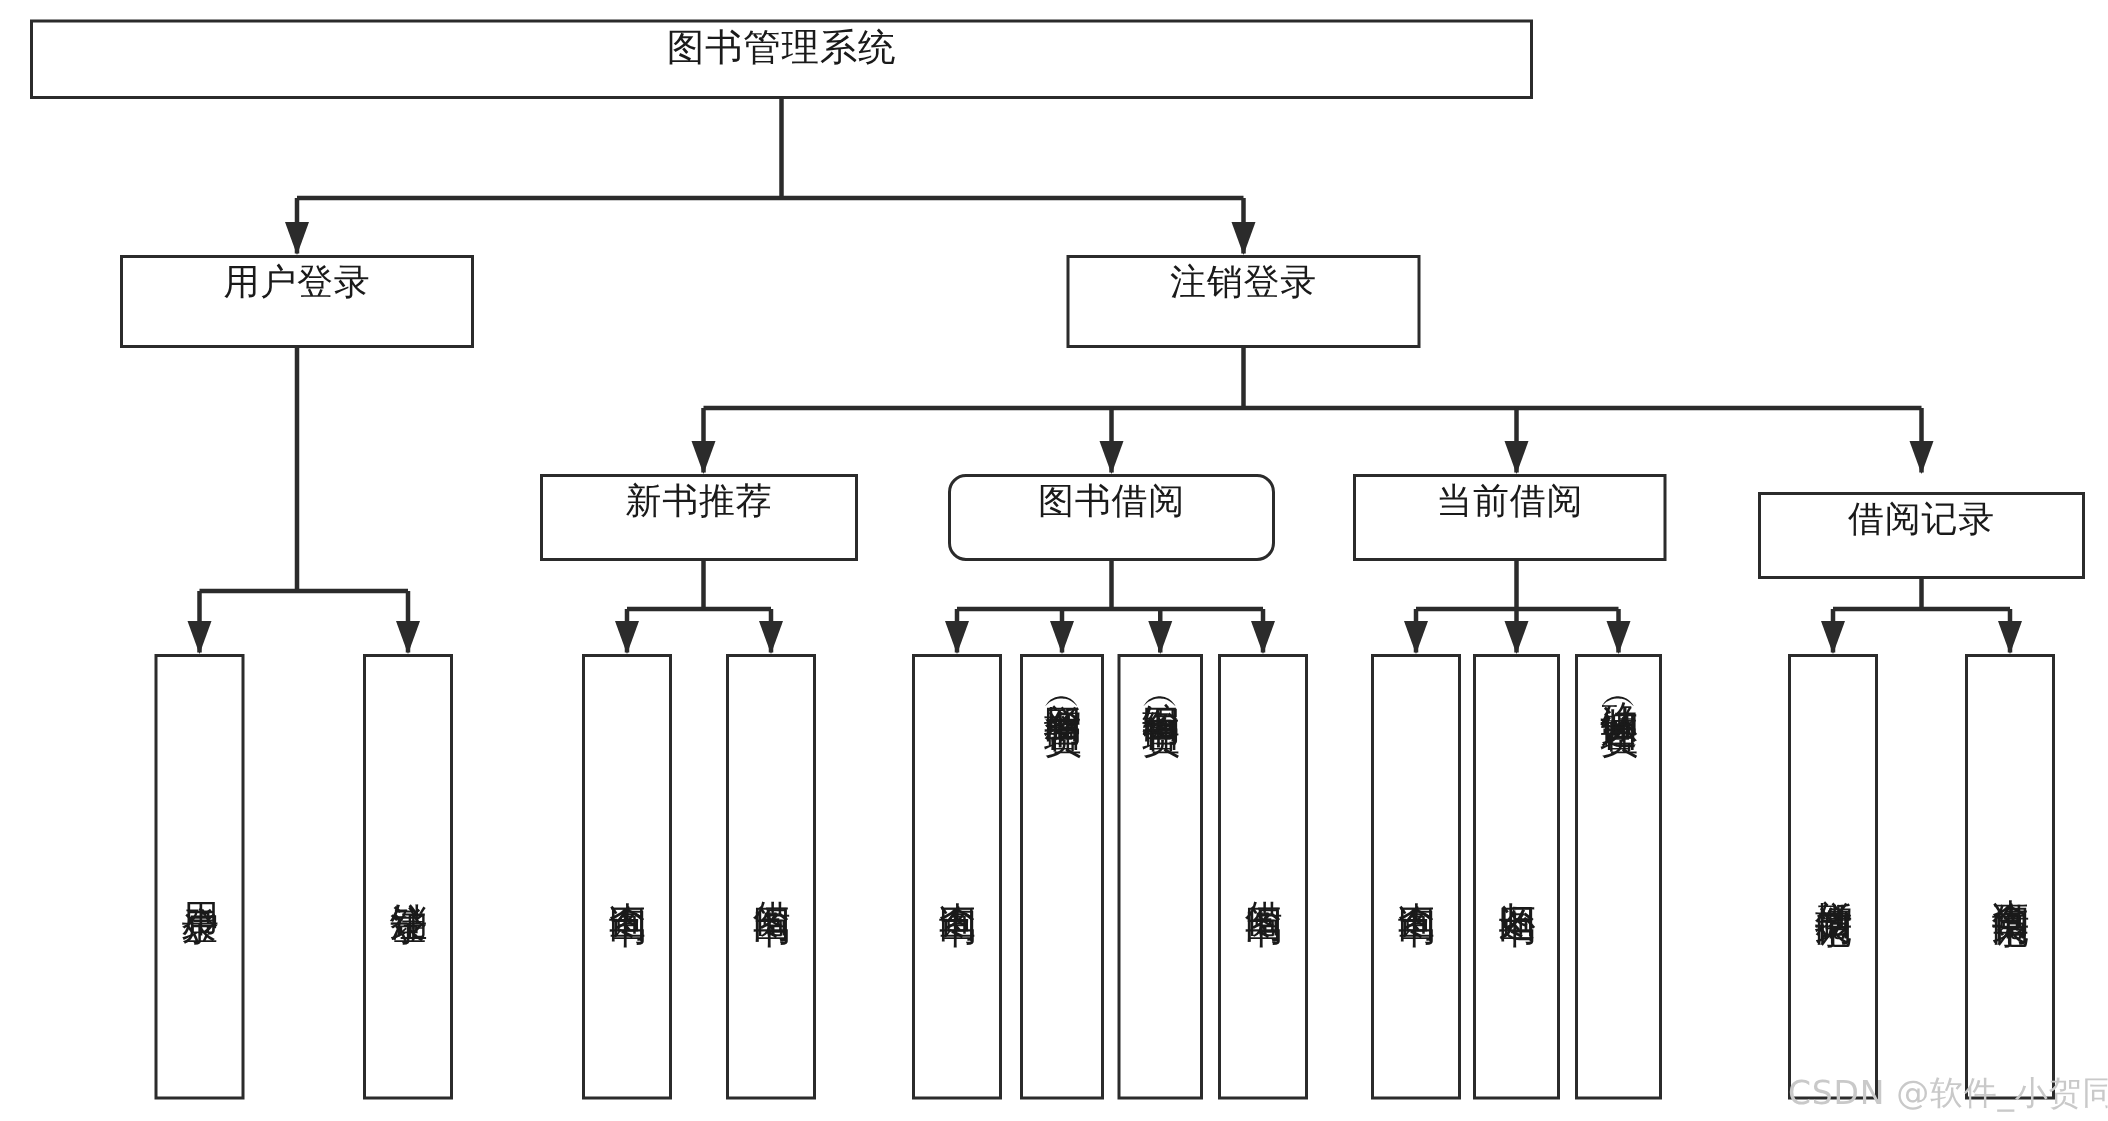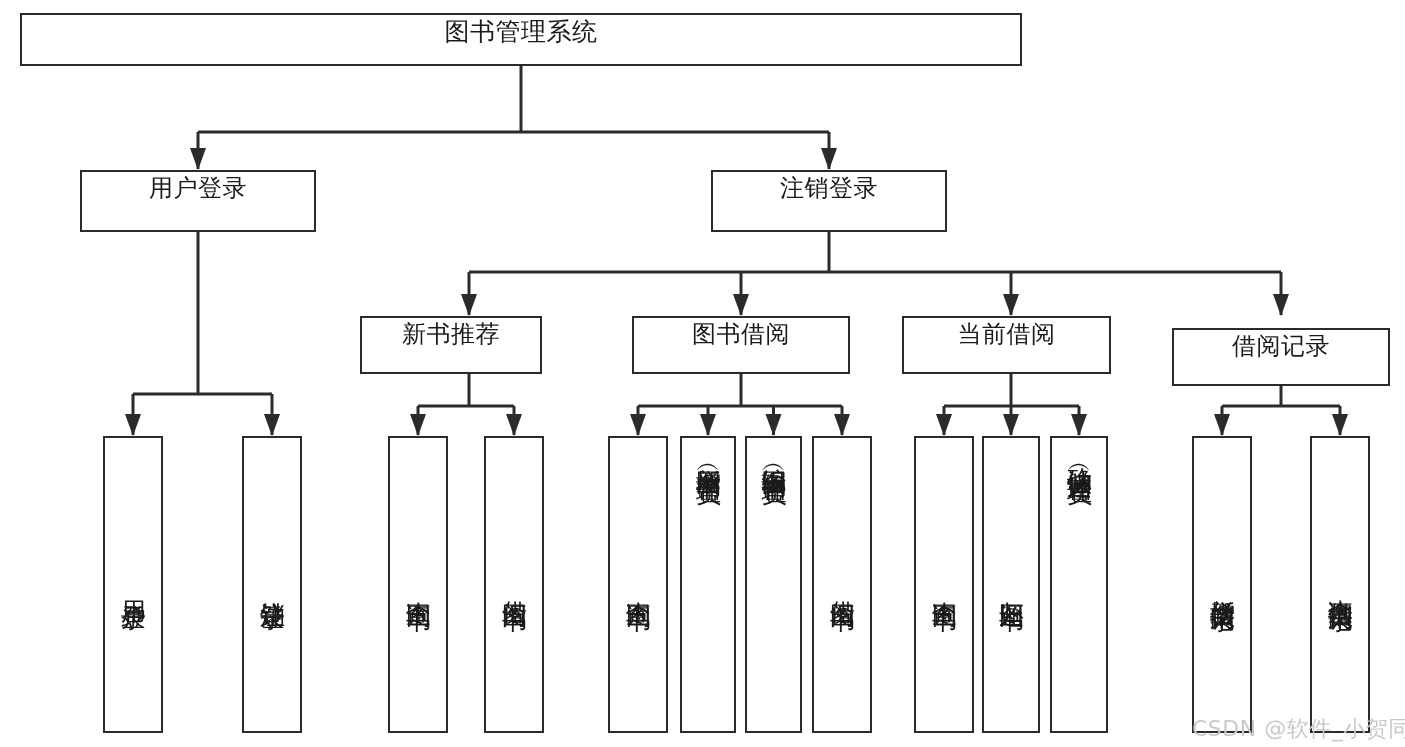--- a/index.html
+++ b/index.html
@@ -81,24 +81,24 @@
   <div id="node-layer">
       <div class="node h-node root" style="left: 20px; top: 13px; width: 1002px; height: 53px;">
         <span class="lbl">图书管理系统</span>
       </div>
       <div class="node h-node" style="left: 80px; top: 170px; width: 236px; height: 62px;">
         <span class="lbl">用户登录</span>
       </div>
       <div class="node h-node" style="left: 711px; top: 170px; width: 236px; height: 62px;">
         <span class="lbl">注销登录</span>
       </div>
-      <div class="node h-node" style="left: 360px; top: 316px; width: 182px; height: 58px;">
+      <div class="node h-node" style="left: 360px; top: 316px; width: 212px; height: 58px;">
         <span class="lbl">新书推荐</span>
       </div>
-      <div class="node h-node" style="left: 632px; top: 316px; width: 218px; height: 58px;">
+      <div class="node h-node" style="left: 632px; top: 316px; width: 218px; height: 58px; border-radius: 12px;">
         <span class="lbl">图书借阅</span>
       </div>
       <div class="node h-node" style="left: 902px; top: 316px; width: 209px; height: 58px;">
         <span class="lbl">当前借阅</span>
       </div>
       <div class="node h-node" style="left: 1172px; top: 328px; width: 218px; height: 58px;">
         <span class="lbl">借阅记录</span>
       </div>
       <div class="node v-node vcenter" style="left: 103px; top: 436px; width: 60px; height: 297px;">
         <span class="lbl">用户登录</span>

